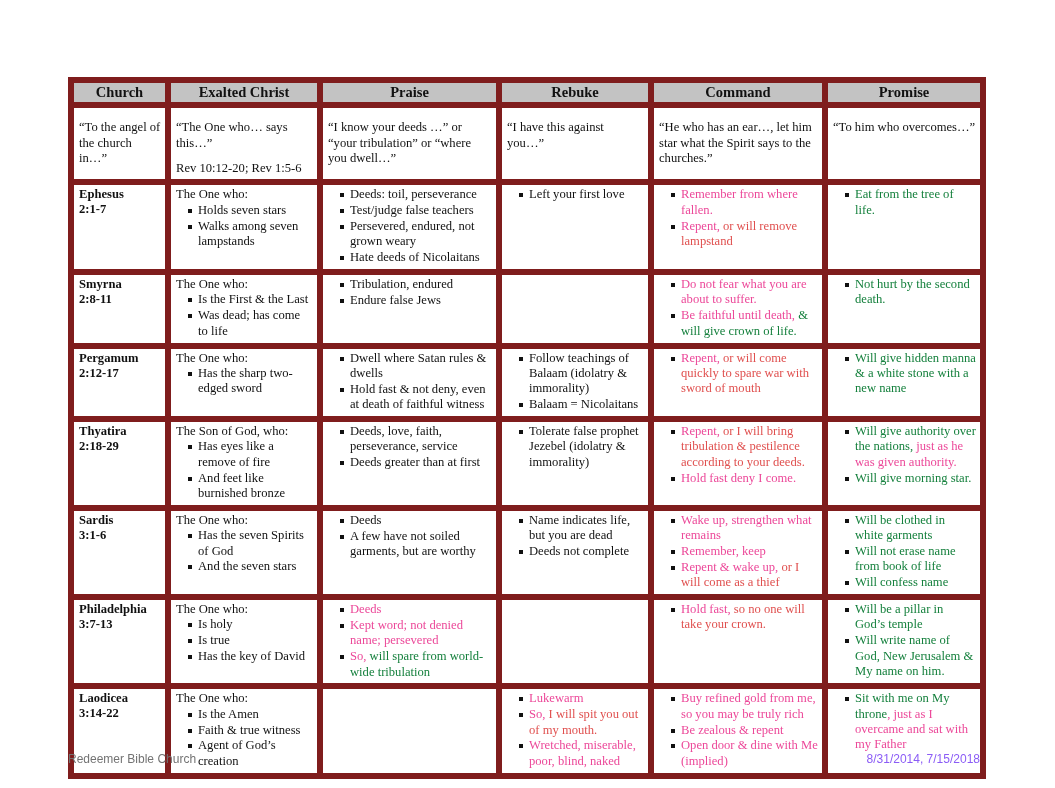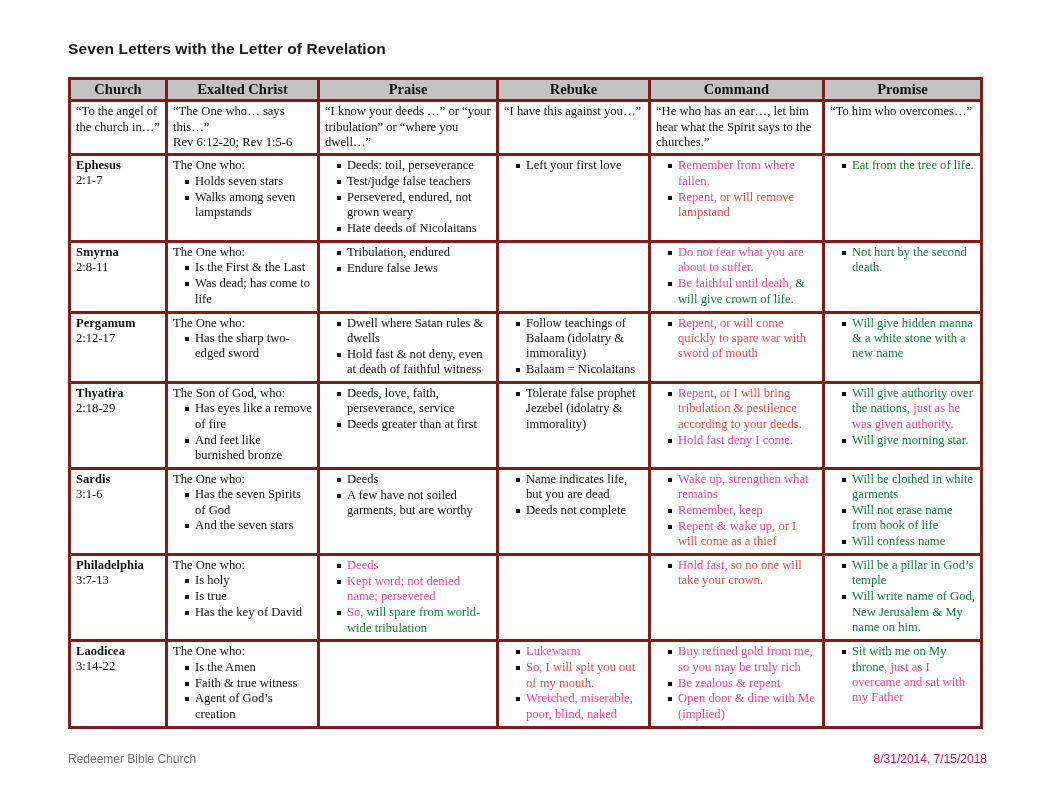--- a/index.html
+++ b/index.html
@@ -28,42 +28,42 @@
     position: absolute;
     left: 68px; top: 77px;
     width: 912px;
     border-collapse: collapse;
     table-layout: fixed;
     font-family: "Liberation Serif", serif;
     font-size: 12.6px;
     color: #111111;
   }
   table.seven th, table.seven td {
-    border: 3px solid #7f1d1d;
+    border: 6px solid #7f1d1d;
     vertical-align: top;
     padding: 2px 4px 3px 5px;
   }
   table.seven th {
     background: #c3c3c3;
     text-align: center;
     font-weight: bold;
     font-size: 14.5px;
     padding: 1px 2px 2px 2px;
     line-height: 1.12;
   }
   col.c-church   { width: 97px; }
   col.c-exalted  { width: 152px; }
   col.c-praise   { width: 179px; }
   col.c-rebuke   { width: 152px; }
   col.c-command  { width: 174px; }
   col.c-promise  { width: 158px; }
 
-  .intro-line { line-height: 1.22; }
+  .intro-line { line-height: 1.22; margin-top: 10px; }
   .church-name { font-weight: bold; line-height: 1.2; }
-  .church-ref { line-height: 1.2; }
+  .church-ref { line-height: 1.2; font-weight: bold; }
   .lead { line-height: 1.22; margin-bottom: 0px; }
 
   ul.blist {
     list-style: none;
     margin: 0;
     padding: 0 0 0 12px;
   }
   ul.blist > li {
     position: relative;
     padding-left: 10px;
@@ -83,33 +83,32 @@
 
   .footer-left {
     position: absolute;
     left: 68px; top: 752px;
     font-family: "Liberation Sans", sans-serif;
     font-size: 12px;
     color: #737373;
   }
   .footer-right {
     position: absolute;
-    right: 68px; top: 752px;
+    right: 75px; top: 752px;
     font-family: "Liberation Sans", sans-serif;
     font-size: 12px;
-    color: #be185d;
+    color: #8b5cf6;
     text-align: right;
   }
 </style>
 </head>
 <body>
 
 <div class="page">
 
-  <div class="doc-title">Seven Letters with the Letter of Revelation</div>
 
   <table class="seven">
     <colgroup>
       <col class="c-church">
         <col class="c-exalted">
         <col class="c-praise">
       <col class="c-rebuke">
         <col class="c-command">
         <col class="c-promise">
     </colgroup>
@@ -123,30 +122,30 @@
         <th>Promise</th>
       </tr>
     </thead>
     <tbody>
       <tr>
         <td>
           <div class="intro-line">“To the angel of the church in…”</div>
         </td>
         <td>
           <div class="intro-line">“The One who… says this…”</div>
-          <div class="intro-line">Rev 6:12-20; Rev 1:5-6</div>
+          <div class="intro-line">Rev 10:12-20; Rev 1:5-6</div>
         </td>
         <td>
           <div class="intro-line">“I know your deeds …” or “your tribulation” or “where you dwell…”</div>
         </td>
         <td>
           <div class="intro-line">“I have this against you…”</div>
         </td>
         <td>
-          <div class="intro-line">“He who has an ear…, let him hear what the Spirit says to the churches.”</div>
+          <div class="intro-line">“He who has an ear…, let him star what the Spirit says to the churches.”</div>
         </td>
         <td>
           <div class="intro-line">“To him who overcomes…”</div>
         </td>
       </tr>
     <tr>
           <td>
             <div class="church-name">Ephesus</div>
             <div class="church-ref">2:1-7</div>
           </td>

